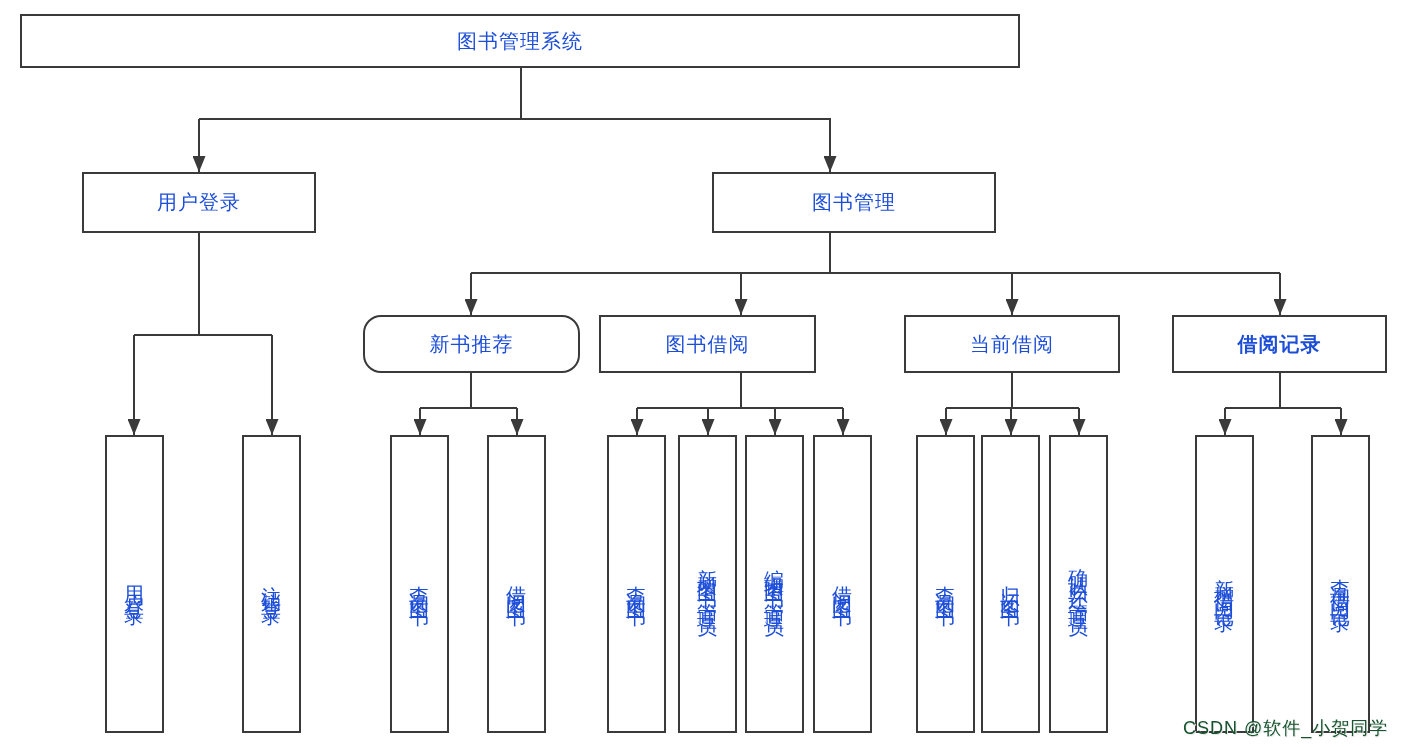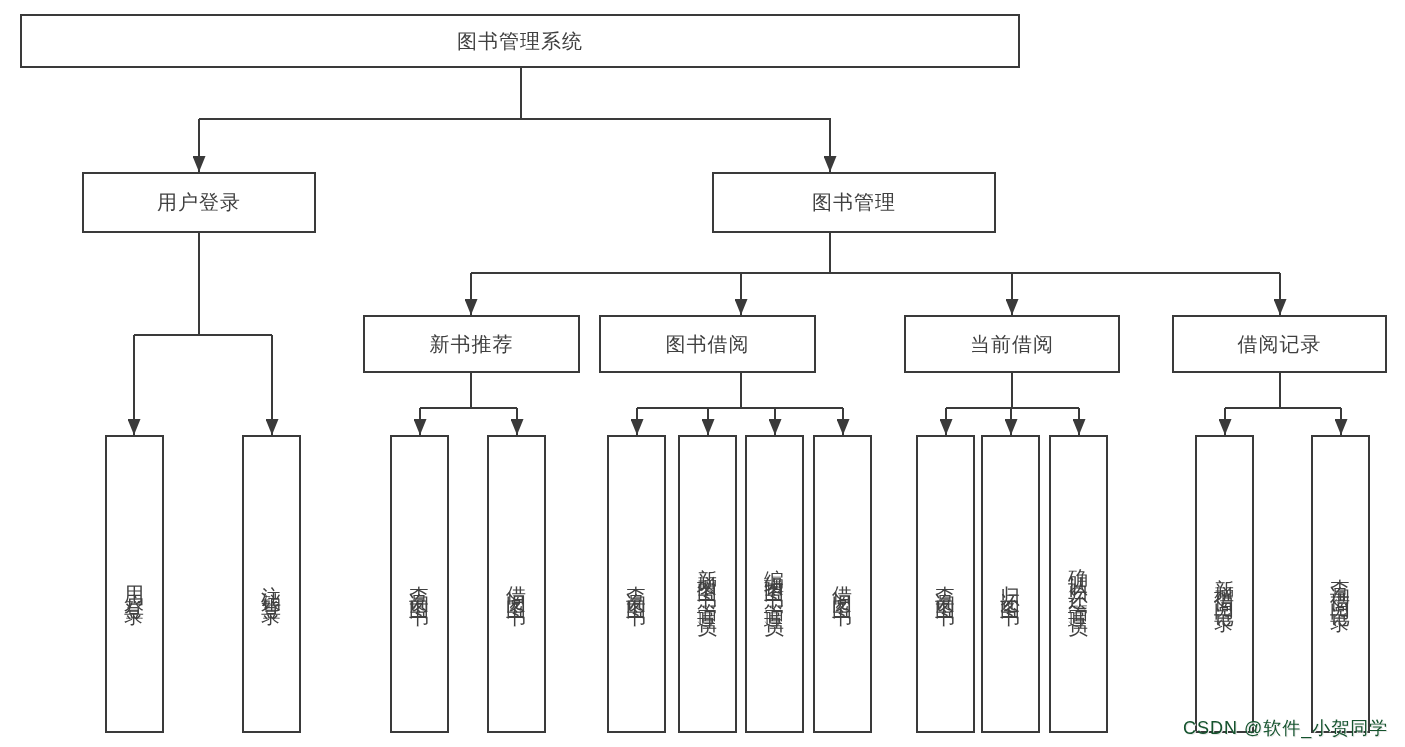--- a/index.html
+++ b/index.html
@@ -23,35 +23,35 @@
     height: 747px;
   }
   .node {
     position: absolute;
     box-sizing: border-box;
     background: #ffffff;
     border: 2px solid #3a3a3a;
     display: flex;
     align-items: center;
     justify-content: center;
-    color: #404040;
+    color: #1d4ed8;
     font-size: 20px;
     letter-spacing: 1px;
     text-align: center;
   }
   .node.root  { left: 20px;  top: 14px;  width: 1000px; height: 54px; }
 
   .node.l2a   { left: 82px;  top: 172px; width: 234px;  height: 61px; }
   .node.l2b   { left: 712px; top: 172px; width: 284px;  height: 61px; }
 
   .node.l3    { top: 315px; height: 58px; }
-  .node.l3a   { left: 363px;  width: 217px; }
+  .node.l3a   { left: 363px;  width: 217px; border-radius: 18px; }
   .node.l3b   { left: 599px;  width: 217px; }
   .node.l3c   { left: 904px;  width: 216px; }
-  .node.l3d   { left: 1172px; width: 215px; }
+  .node.l3d   { left: 1172px; width: 215px; font-weight: bold; }
 
   .node.leaf  { top: 435px; height: 298px; width: 59px; }
   .node.leaf span {
     writing-mode: vertical-rl;
     text-orientation: mixed;
     letter-spacing: 7px;
     font-size: 20px;
     line-height: 1;
     white-space: nowrap;
   }

